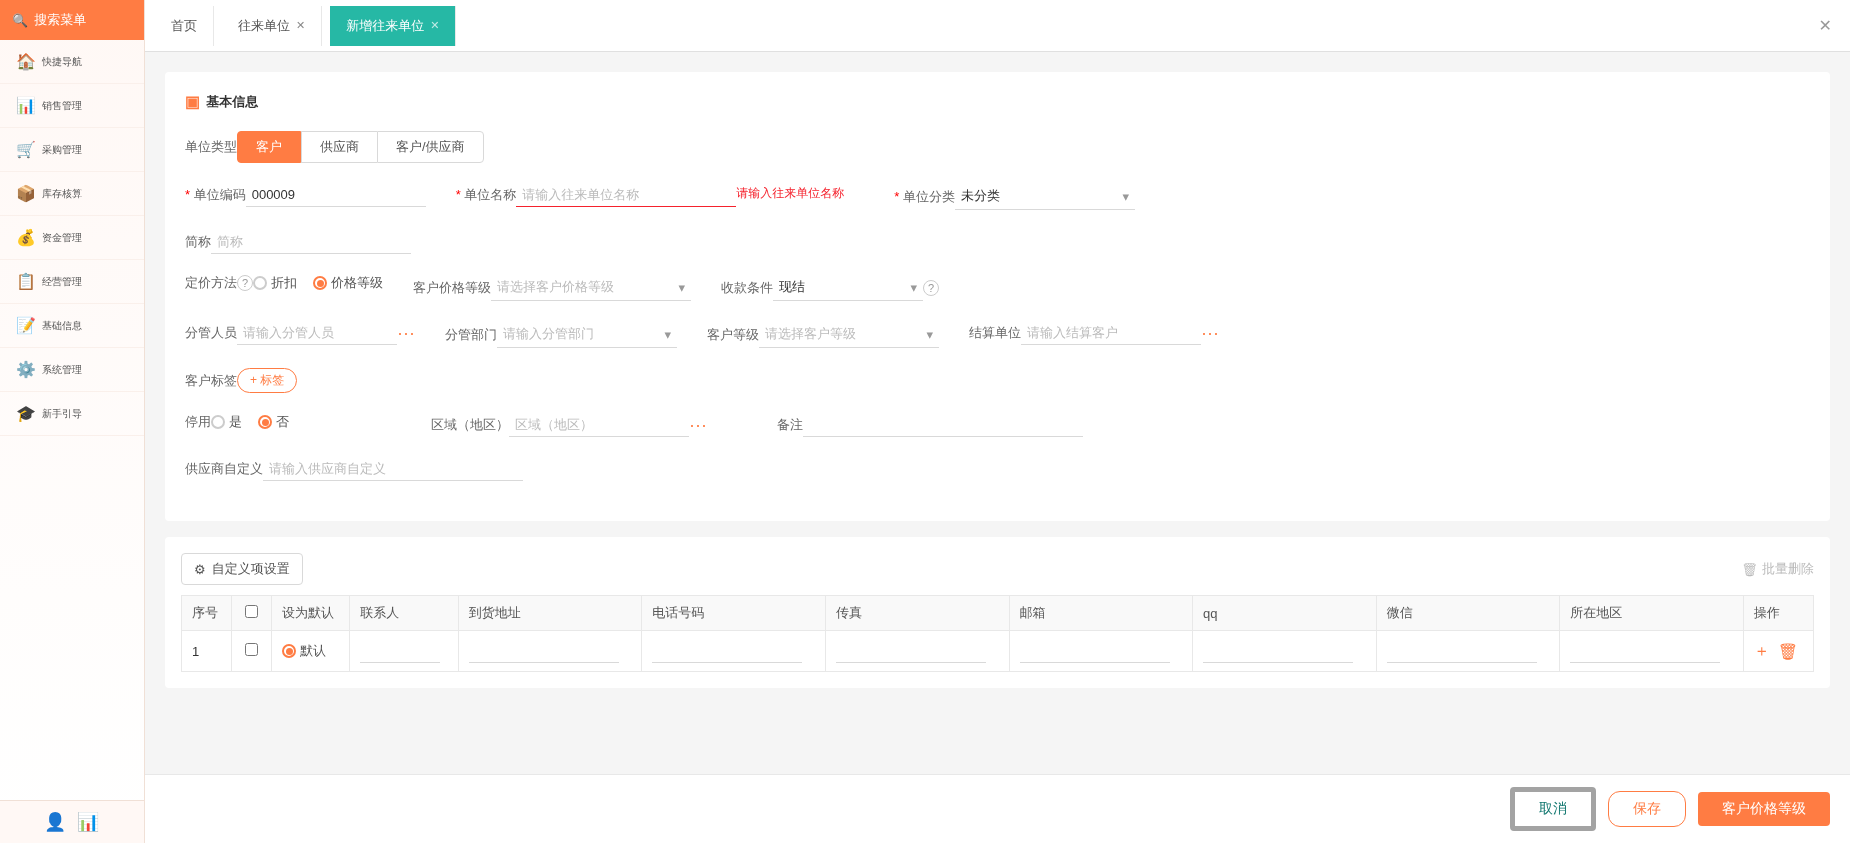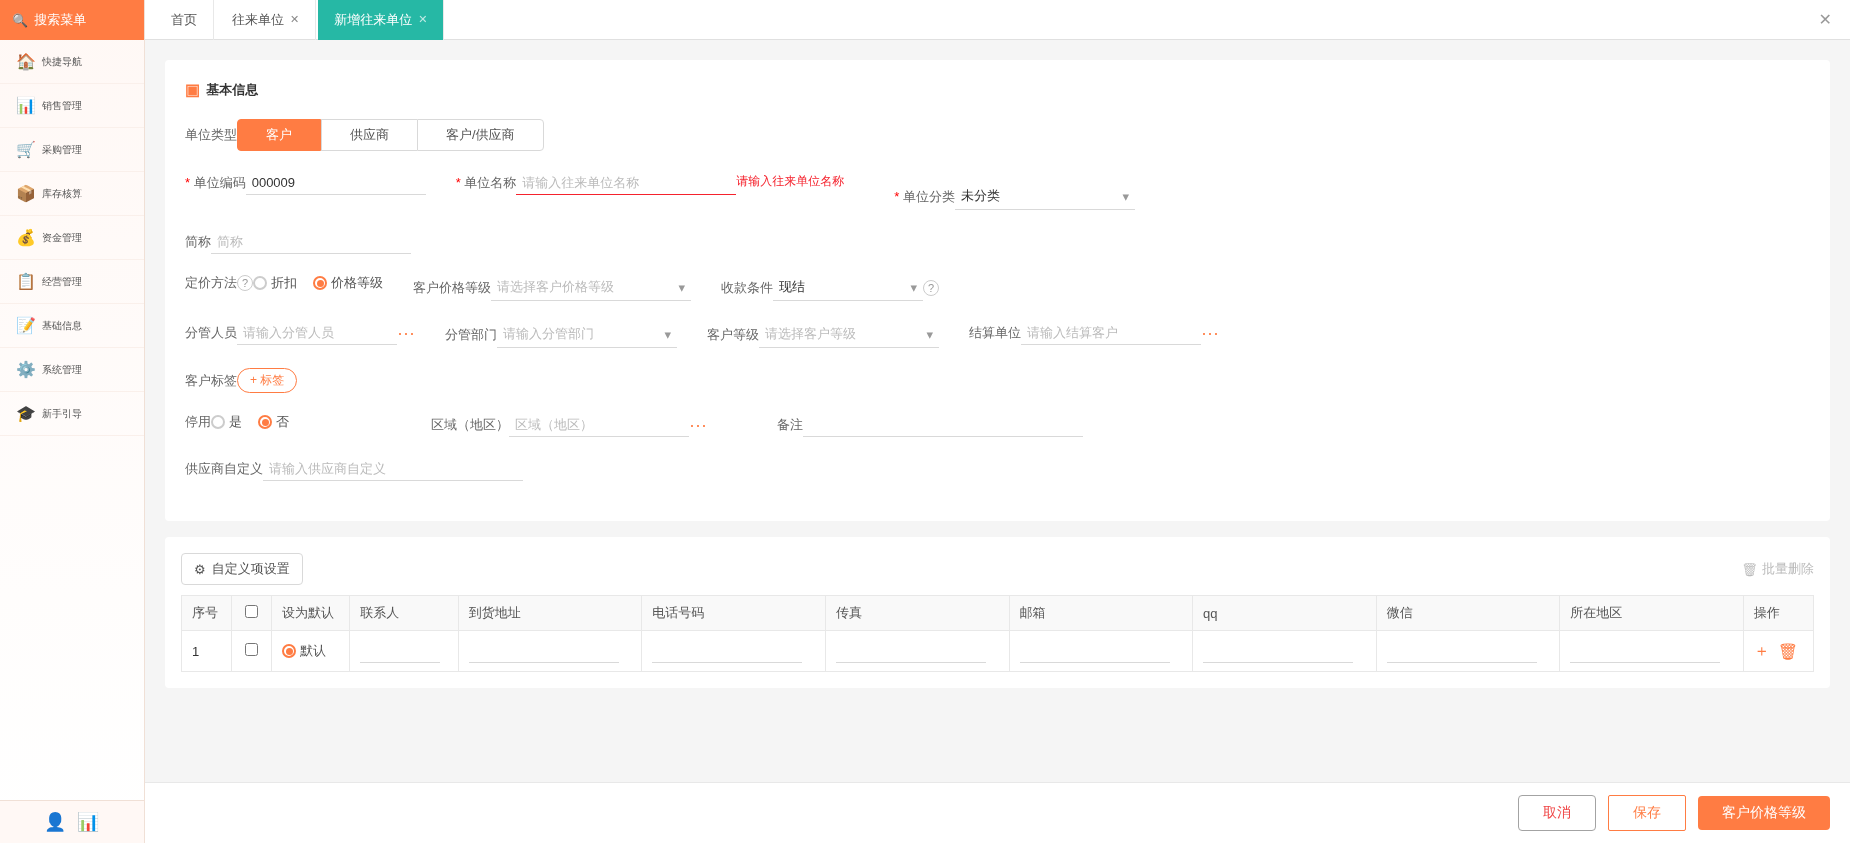--- a/index.html
+++ b/index.html
@@ -56,23 +56,23 @@
       overflow: hidden;
       background: #f5f5f5;
     }
 
     
     .tab-bar {
       display: flex;
       align-items: center;
       background: #fff;
       border-bottom: 1px solid #e0e0e0;
-      height: 40px;
+      height: 52px;
       padding: 0 10px;
-      gap: 2px;
+      gap: 8px;
     }
     .tab {
       display: flex;
       align-items: center;
       padding: 0 16px;
       height: 40px;
       cursor: pointer;
       color: #555;
       border-right: 1px solid #e8e8e8;
       gap: 6px;
@@ -189,21 +189,21 @@
       width: 14px; height: 14px; border-radius: 50%; border: 2px solid #ccc;
       display: flex; align-items: center; justify-content: center;
     }
     .radio-circle.checked { border-color: #ff7c43; }
     .radio-circle.checked::after {
       content: ''; width: 7px; height: 7px; border-radius: 50%; background: #ff7c43;
     }
 
     
     .btn-type {
-      padding: 6px 28px;
+      padding: 6px 18px;
       border: 1px solid #d9d9d9;
       border-radius: 4px;
       cursor: pointer;
       font-size: 13px;
       background: #fff;
       color: #555;
       text-align: center;
     }
     .btn-type.active {
       background: #ff7c43;
@@ -305,31 +305,31 @@
       display: flex;
       align-items: center;
       justify-content: flex-end;
       gap: 12px;
       padding: 12px 20px;
       background: white;
       border-top: 1px solid #e8e8e8;
     }
     .btn-cancel {
       padding: 8px 24px;
-      border: 1px solid #a3a3a3;
+      border: 5px solid #a3a3a3;
       border-radius: 4px;
       cursor: pointer;
       background: white;
-      color: #ef4444;
+      color: #0f766e;
       font-size: 14px;
     }
     .btn-save {
       padding: 8px 24px;
       border: 1px solid #ff7c43;
-      border-radius: 2px;
+      border-radius: 12px;
       cursor: pointer;
       background: white;
       color: #ff7c43;
       font-size: 14px;
     }
     .btn-save-new {
       padding: 8px 24px;
       border: none;
       border-radius: 4px;
       cursor: pointer;
@@ -433,21 +433,21 @@
           <span class="form-label required">单位编码</span>
           <input type="text" class="form-input" value="000009" style="width: 180px;">
         </div>
         <div class="form-group">
           <span class="form-label required">单位名称</span>
           <div class="form-input-group">
             <input type="text" class="form-input error-input" placeholder="请输入往来单位名称" style="width: 220px; border-bottom-color: rgb(245, 34, 45);">
             <span class="error-msg">请输入往来单位名称</span>
           </div>
         </div>
-        <div class="form-group" style="margin-left: 20px; margin-top: 12px;">
+        <div class="form-group" style="margin-left: 20px;">
           <span class="form-label required">单位分类</span>
           <div class="form-select has-value" style="min-width:180px;">
             <span>未分类</span>
             <span class="chevron">▾</span>
           </div>
         </div>
       </div>
 
       <div class="form-row">
         <div class="form-group">

